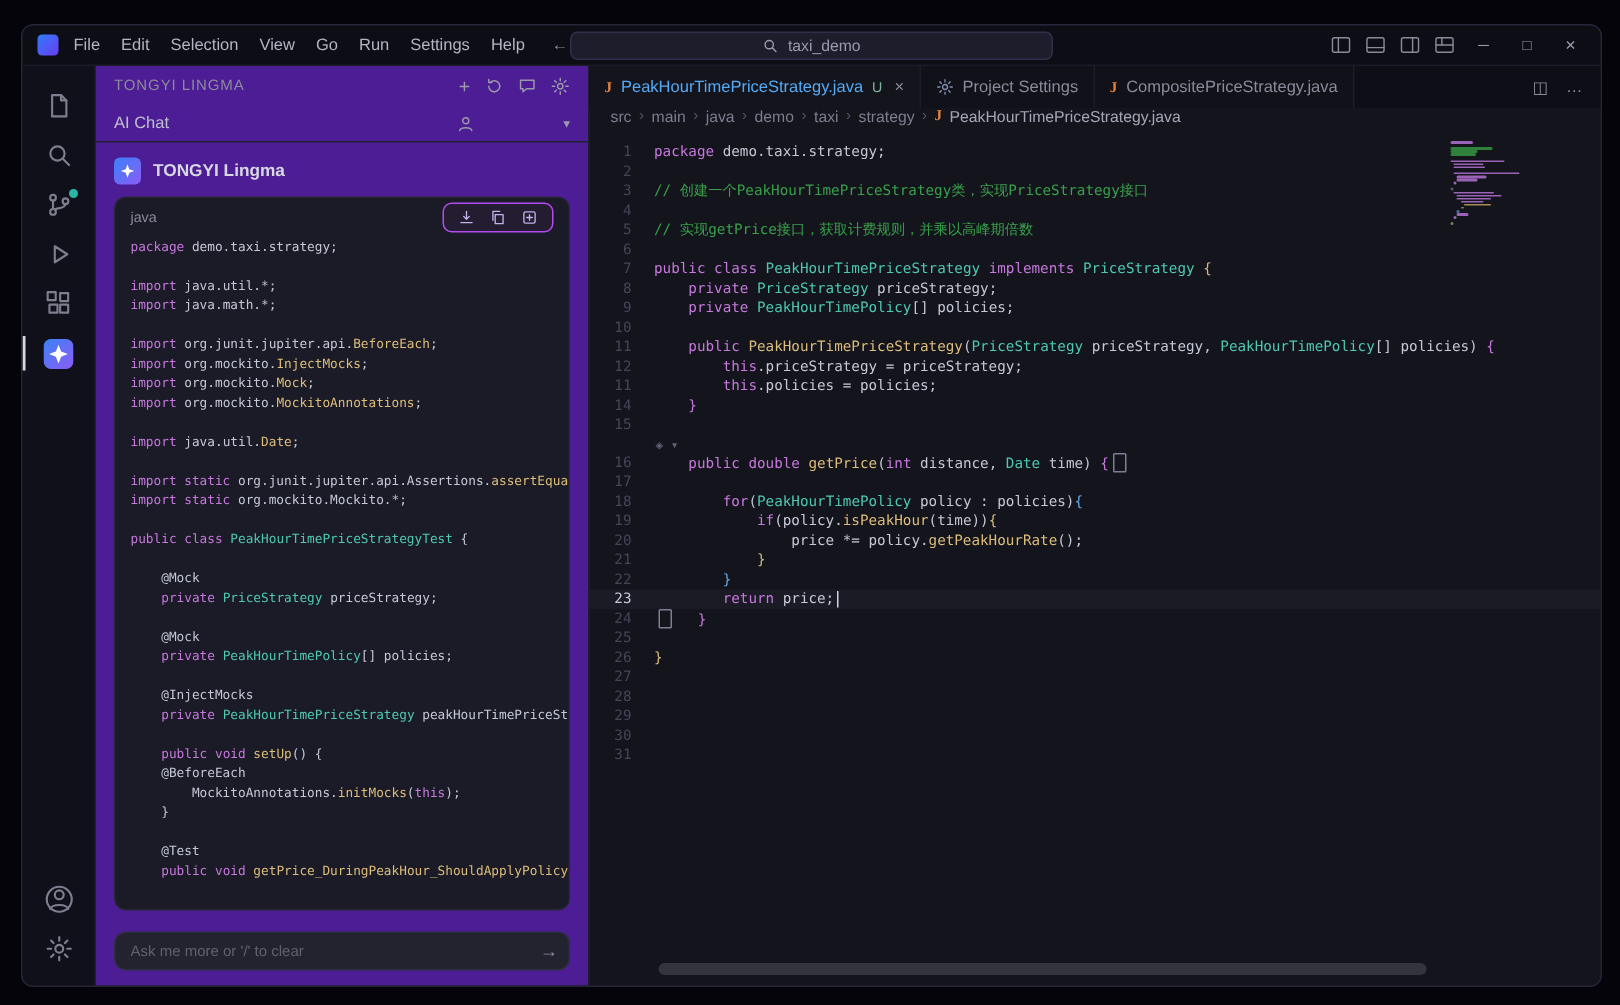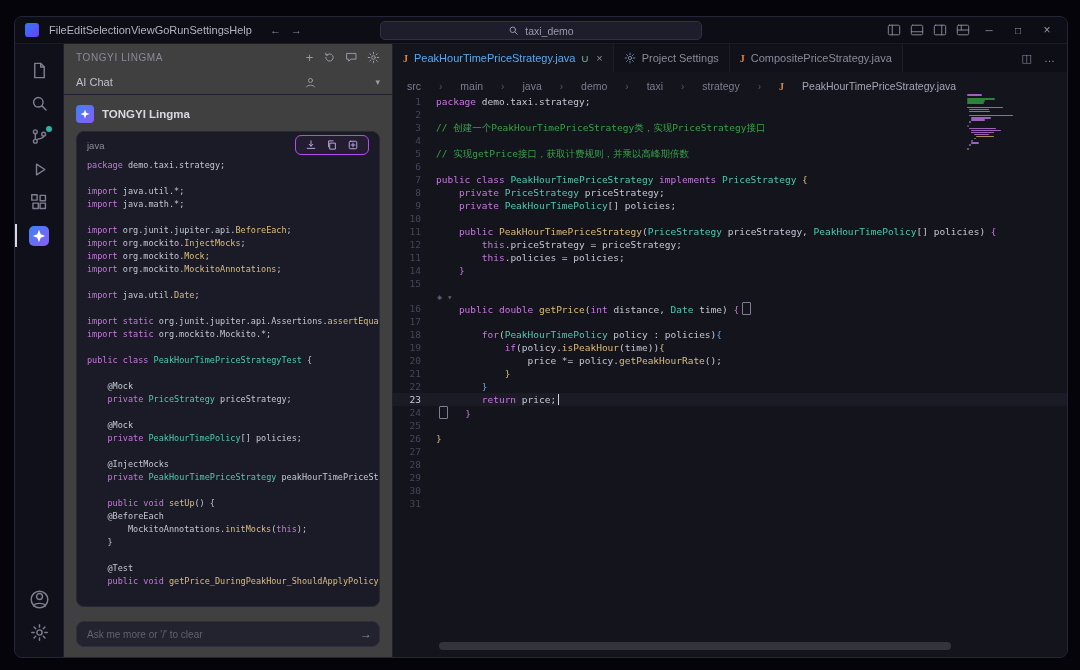--- a/index.html
+++ b/index.html
@@ -3,40 +3,40 @@
 <meta charset="utf-8">
 <style>
   html,body{margin:0;padding:0;background:#04040a;}
   body{width:1080px;height:670px;position:relative;overflow:hidden;
        font-family:"Liberation Sans","DejaVu Sans",sans-serif;-webkit-font-smoothing:antialiased;}
   .window{position:absolute;left:14px;top:16px;width:1052px;height:640px;background:#12121c;
           border:1px solid #26263a;border-radius:8px;overflow:hidden;display:flex;flex-direction:column;}
   
   .titlebar{height:26px;flex:none;background:#0d0d16;display:flex;align-items:center;padding:0 10px;position:relative;border-bottom:1px solid #1b1b28;}
   .app-logo{width:14px;height:14px;border-radius:3px;background:linear-gradient(135deg,#2f7cf6,#6a3df5);flex:none;margin-right:10px;}
-  .menus{display:flex;font-size:11px;color:#b4b4c2;}
+  .menus{display:flex;gap:14px;font-size:11px;color:#b4b4c2;}
   .menus span{cursor:default;}
   .nav-arrows{display:flex;gap:10px;margin-left:18px;color:#8a8a9a;font-size:11px;}
   .searchbox{position:absolute;left:50%;transform:translateX(-50%);top:4px;width:320px;height:17px;background:#1d1d2b;
              border:1px solid #30304a;border-radius:5px;display:flex;align-items:center;justify-content:center;gap:6px;
              font-size:10.5px;color:#9a9ab0;}
   .tb-right{margin-left:auto;display:flex;align-items:center;gap:9px;color:#8a8a98;}
   .tb-right svg{display:block;}
   .wc{width:20px;text-align:center;font-size:10px;color:#9a9aa8;}
   .wc.close{font-size:12px;}
   
   .main{flex:1;display:flex;min-height:0;}
   .activitybar{width:48px;flex:none;background:#10101a;border-right:1px solid #1e1e2c;display:flex;flex-direction:column;align-items:center;padding:10px 0 8px;}
   .ab-item{position:relative;width:48px;height:33px;display:flex;align-items:center;justify-content:center;color:#7e7e8e;}
   .ab-item.active{color:#dfdfe8;}
   .ab-item.active:before{content:"";position:absolute;left:0;top:5px;bottom:5px;width:2px;background:#d8d8e4;}
   .ab-badge{position:absolute;right:11px;top:6px;width:6px;height:6px;border-radius:50%;background:#2bb3a3;}
   .ab-bottom{margin-top:auto;display:flex;flex-direction:column;align-items:center;}
   
-  .sidebar{width:328px;flex:none;background:#404040;border-right:1px solid #1e1e2c;display:flex;flex-direction:column;min-height:0;}
+  .sidebar{width:328px;flex:none;background:#4c1d95;border-right:1px solid #1e1e2c;display:flex;flex-direction:column;min-height:0;}
   .sb-header{height:26px;flex:none;display:flex;align-items:center;padding:0 12px;font-size:10px;letter-spacing:.6px;color:#8b8b9a;}
   .sb-header .sb-icons{margin-left:auto;display:flex;align-items:center;gap:9px;color:#9a9aa8;}
   .sb-icons .plus{font-size:13px;line-height:1;}
   .chat-tab-row{height:24px;flex:none;display:flex;align-items:center;padding:0 12px;font-size:11px;color:#c0c0cc;border-bottom:1px solid #20202e;}
   .chat-tab-row .spacer{flex:1;}
   .chev{color:#9a9aa8;font-size:9px;margin-left:58px;}
   .chat-body{flex:1;min-height:0;display:flex;flex-direction:column;padding:8px 12px 6px;overflow:hidden;}
   .provider-row{display:flex;align-items:center;gap:8px;height:22px;flex:none;}
   .lingma-logo{width:18px;height:18px;border-radius:4px;background:linear-gradient(135deg,#3b82f6,#8b5cf6);display:flex;align-items:center;justify-content:center;flex:none;}
   .provider-name{font-size:11.5px;font-weight:bold;color:#d8d8e2;}
@@ -54,21 +54,21 @@
   .send-btn{position:absolute;right:20px;top:14px;color:#8d8d9e;font-size:12px;}
   
   .editor{flex:1;min-width:0;display:flex;flex-direction:column;background:#14141d;position:relative;}
   .tabbar{height:28px;flex:none;background:#0e0e17;display:flex;align-items:stretch;}
   .tab{display:flex;align-items:center;gap:6px;padding:0 10px;border-right:1px solid #1d1d29;background:#11111a;font-size:11px;color:#8a8a99;white-space:nowrap;}
   .tab.active{background:#14141d;color:#55aaf5;}
   .jicon{font-weight:bold;font-size:10px;color:#e8833a;font-family:"Liberation Serif",serif;}
   .dirty{color:#7fb79a;font-size:9.5px;}
   .tab-close{color:#8a8a99;font-size:11px;margin-left:2px;}
   .tabbar-actions{margin-left:auto;display:flex;align-items:center;gap:12px;padding:0 12px;color:#8a8a99;font-size:11px;}
-  .breadcrumbs{height:20px;flex:none;display:flex;align-items:flex-end;gap:18px;padding:0 14px;font-size:10.5px;color:#7c7c8e;white-space:nowrap;}
+  .breadcrumbs{height:20px;flex:none;display:flex;align-items:flex-start;gap:5px;padding:0 14px;font-size:10.5px;color:#7c7c8e;white-space:nowrap;}
   .breadcrumbs .sep{color:#55556a;font-size:10px;}
   .breadcrumbs .last{color:#a5a5b5;}
   .code-area{flex:1;min-height:0;padding-top:3px;font-family:"DejaVu Sans Mono",monospace;font-size:9.5px;line-height:13px;overflow:hidden;position:relative;}
   .cl{display:flex;height:13px;white-space:pre;}
   .cl.active{background:rgba(130,130,170,.07);}
   .cl.lens{height:12px;}
   .cl.lens .lc{padding-left:1px;}
   .ln{width:28px;text-align:right;padding-right:15px;color:#45455a;flex:none;}
   .cl.active .ln{color:#c8c8d8;}
   .lc{white-space:pre;}

